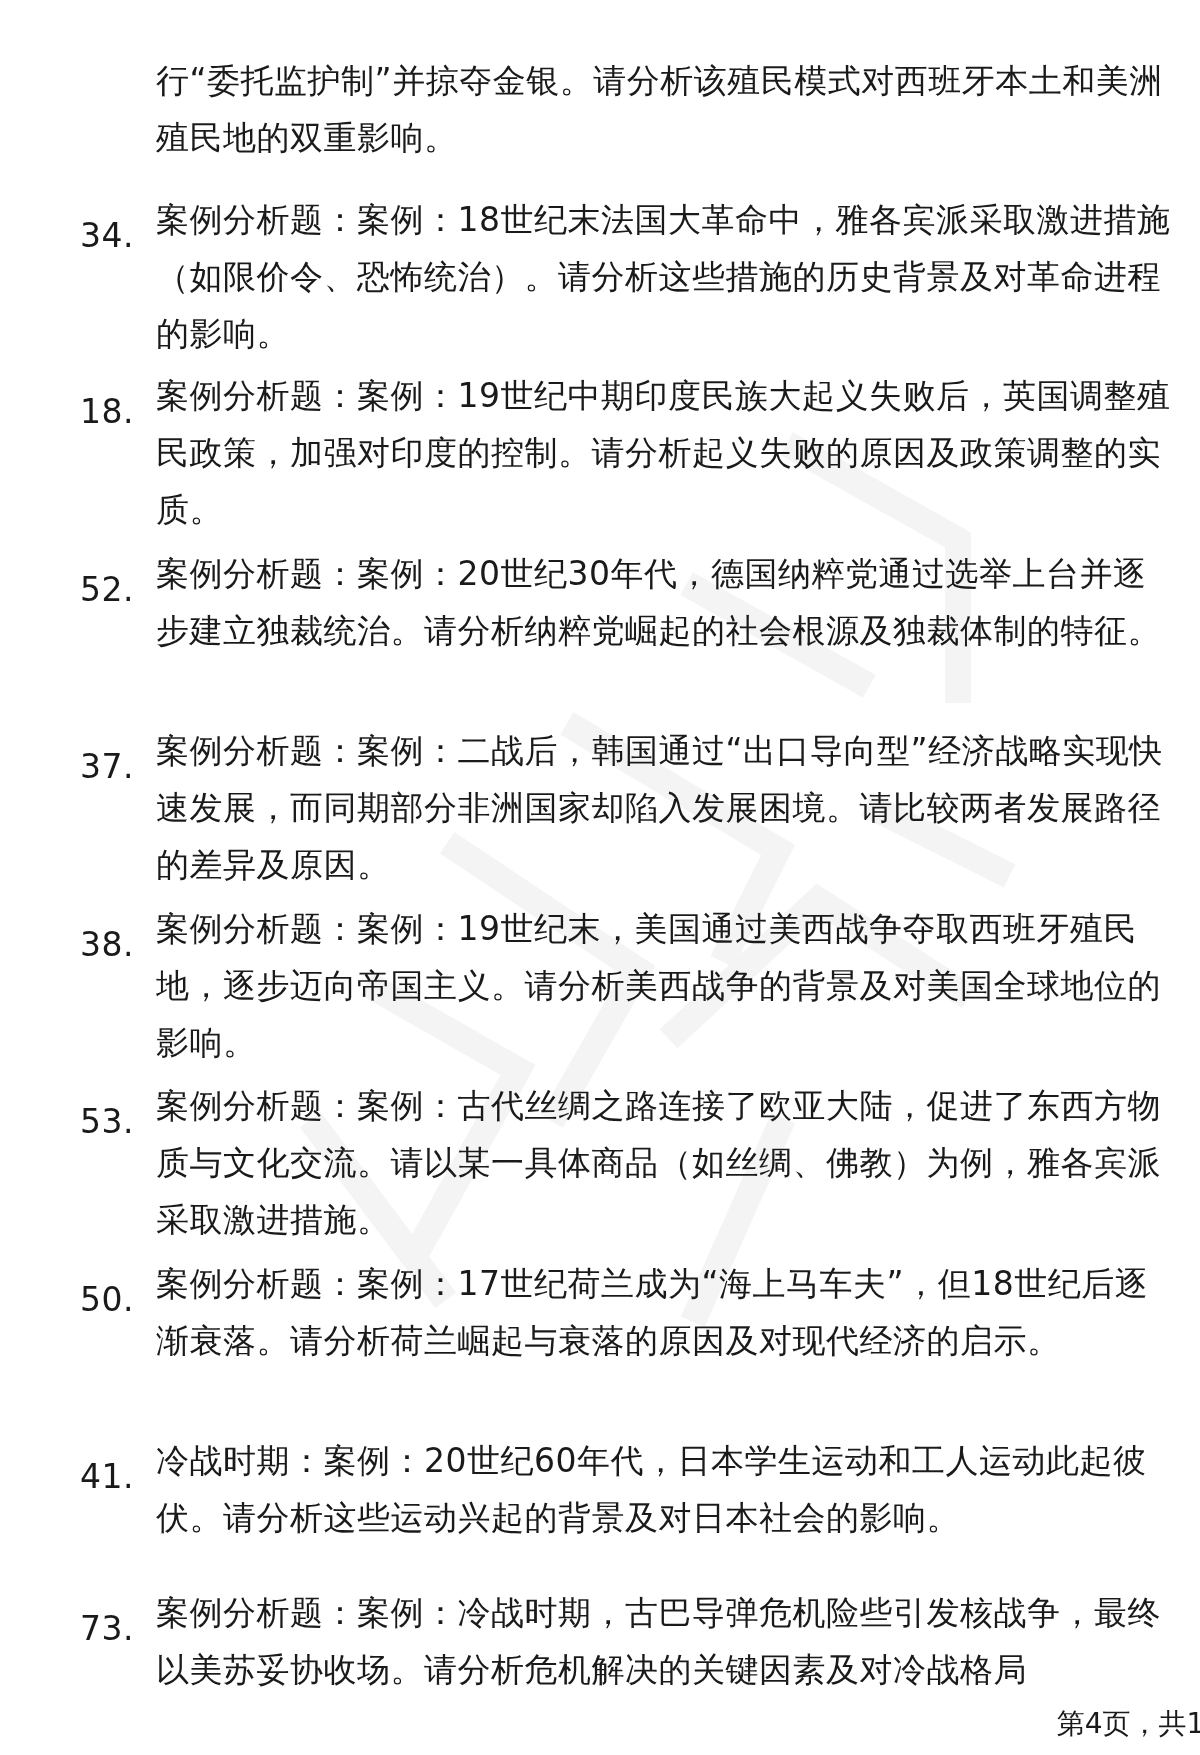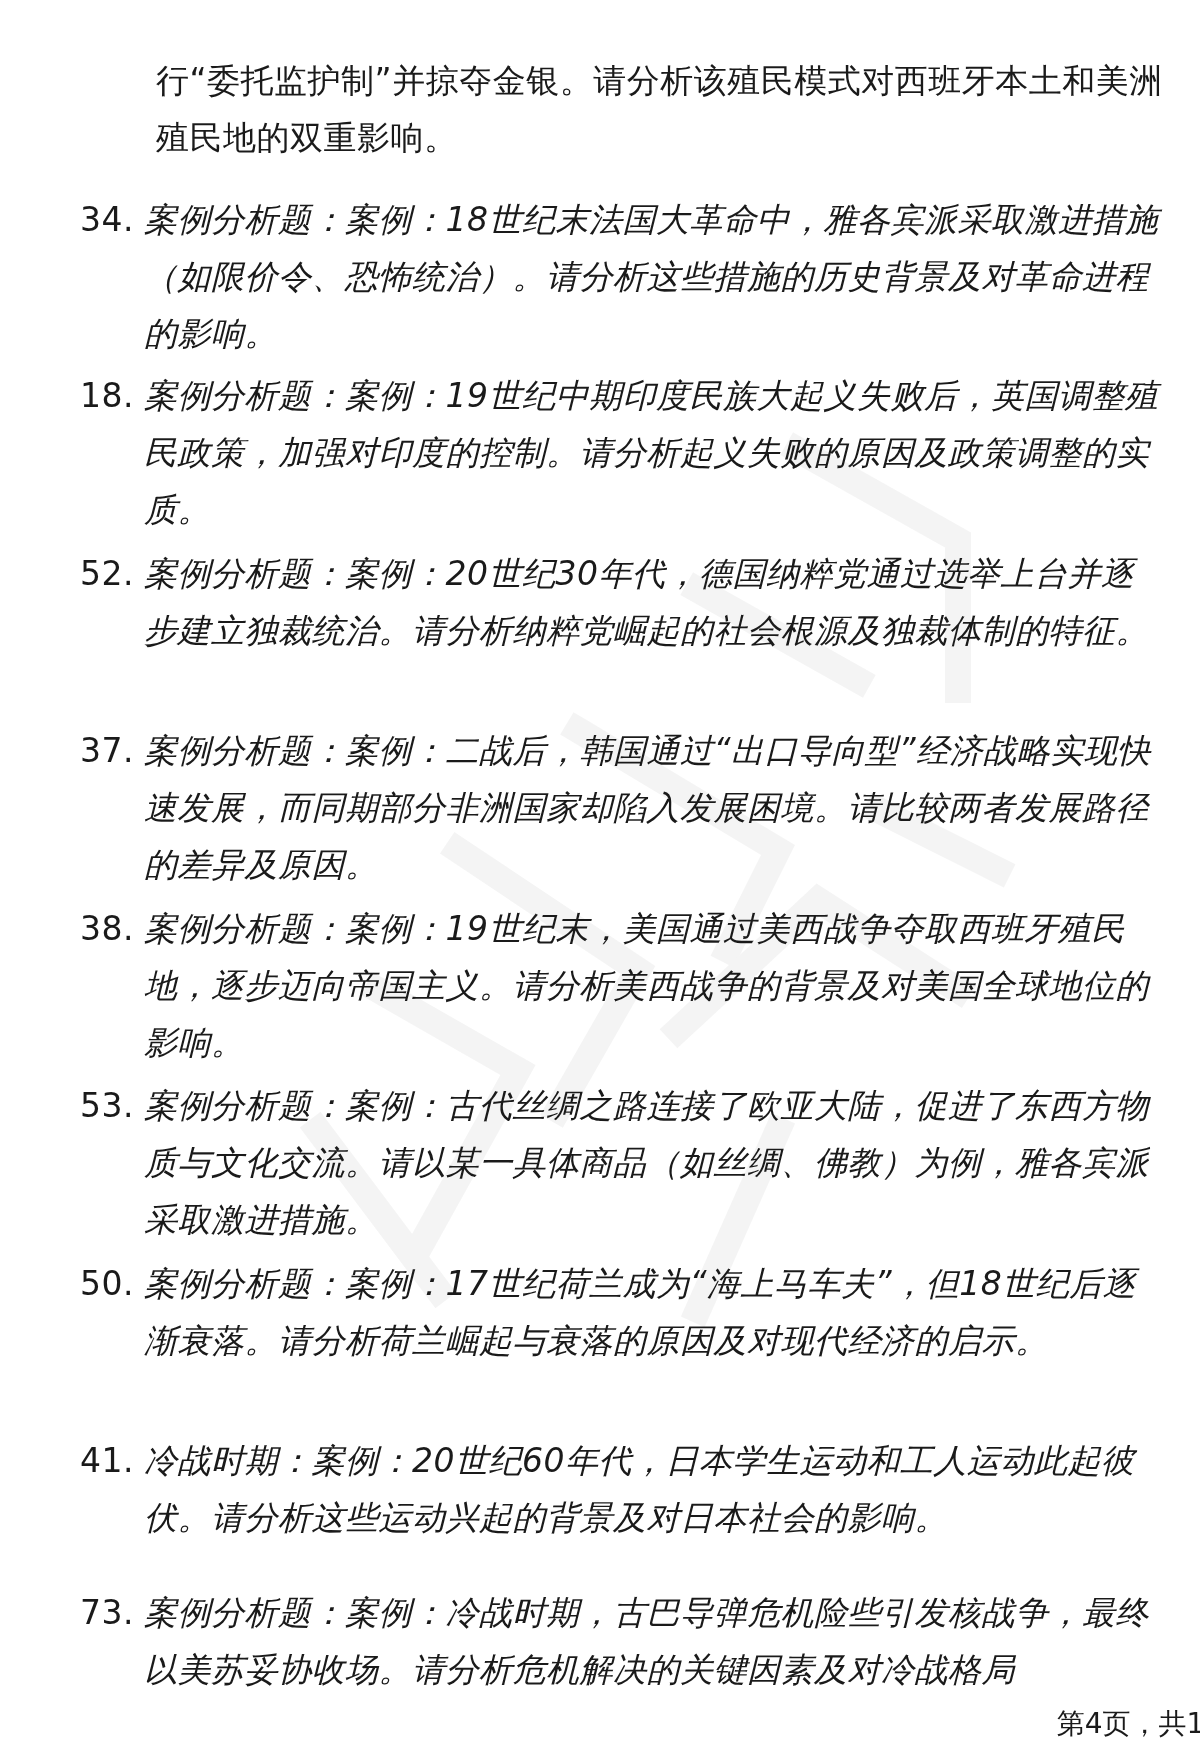--- a/index.html
+++ b/index.html
@@ -44,29 +44,28 @@
     position: absolute;
     left: 0;
     width: 1200px;
     font-size: 33px;
     line-height: 57px;
     letter-spacing: 0.5px;
   }
   .item .num {
     position: absolute;
     left: 52px;
-    top: 0;
+    top: 16px;
     width: 76px;
   }
   .item .text {
     position: absolute;
-    left: 116px;
+    left: 128px;
     top: 0;
     width: 1020px;
-    font-style: italic;
   }
   .footer {
     position: absolute;
     left: 0;
     width: 1200px;
     top: 1704px;
     text-align: right;
     font-size: 28px;
     line-height: 40px;
     color: #1a1a1a;

